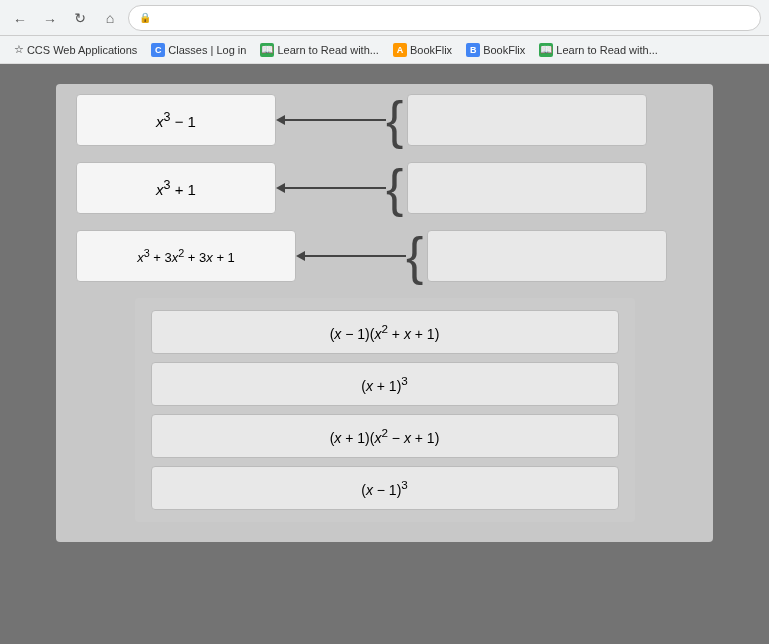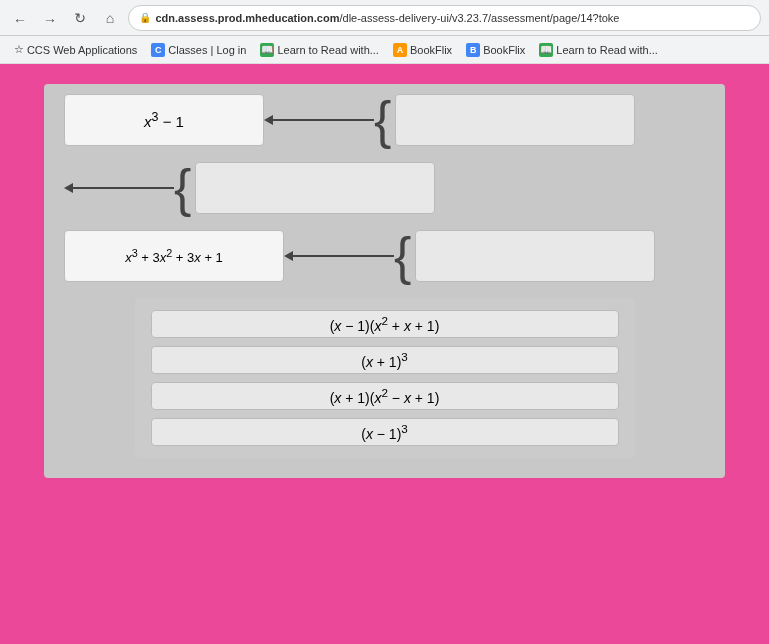--- a/index.html
+++ b/index.html
@@ -78,22 +78,22 @@
       justify-content: center;
       font-size: 9px;
       font-weight: bold;
     }
     .bk-blue { background: #4285f4; color: white; }
     .bk-green { background: #34a853; color: white; }
     .bk-orange { background: #ff9800; color: white; }
 
     
     .main-content {
-      background: #ec4899;
-      padding: 20px 44px;
+      background: #737373;
+      padding: 20px 56px;
       min-height: 580px;
     }
 
     .match-left {
       background: #f5f5f5;
       border: 1px solid #bbb;
       border-radius: 4px;
       width: 200px;
       height: 52px;
       display: flex;
@@ -111,21 +111,21 @@
       display: flex;
       align-items: center;
       justify-content: center;
       font-size: 13px;
     }
 
     .answer-option {
       background: #e8e8e8;
       border: 1px solid #bbb;
       border-radius: 4px;
-      height: 28px;
+      height: 44px;
       display: flex;
       align-items: center;
       justify-content: center;
       font-size: 14px;
       cursor: pointer;
     }
 
     .row-container {
       display: flex;
       align-items: center;
@@ -154,21 +154,20 @@
 </head>
 <body>
 
 <div class="browser-bar">
   <div class="nav-btn">←</div>
   <div class="nav-btn">→</div>
   <div class="nav-btn">↻</div>
   <div class="nav-btn">⌂</div>
   <div class="address-bar">
     <span class="lock">🔒</span>
-    <span><span class="address-bold">cdn.assess.prod.mheducation.com</span><span>/dle-assess-delivery-ui/v3.23.7/assessment/page/14?toke</span></span>
   </div>
 </div>
 
 <div class="bookmarks-bar">
   <div class="bookmark-item">
     <span>☆</span>
     <span>CCS Web Applications</span>
   </div>
   <div class="bookmark-item">
     <div class="bookmark-icon bk-blue">C</div>
@@ -205,20 +204,25 @@
         </div>
         <div class="left-arrow">
           <div class="ah-left"></div>
           <div class="line"></div>
         </div>
         <div style="font-size:52px; color:#444; line-height:0.85; margin-right:4px;">{</div>
         <div class="match-right"></div>
       </div>
 
       <div class="row-container">
+        <div class="match-left">
+          <span>
+            <i>x</i><sup>3</sup> + 1
+          </span>
+        </div>
         <div class="left-arrow">
           <div class="ah-left"></div>
           <div class="line"></div>
         </div>
         <div style="font-size:52px; color:#444; line-height:0.85; margin-right:4px;">{</div>
         <div class="match-right"></div>
       </div>
 
       <div class="row-container">
         <div class="match-left" style="width:220px; font-size:13px;">

